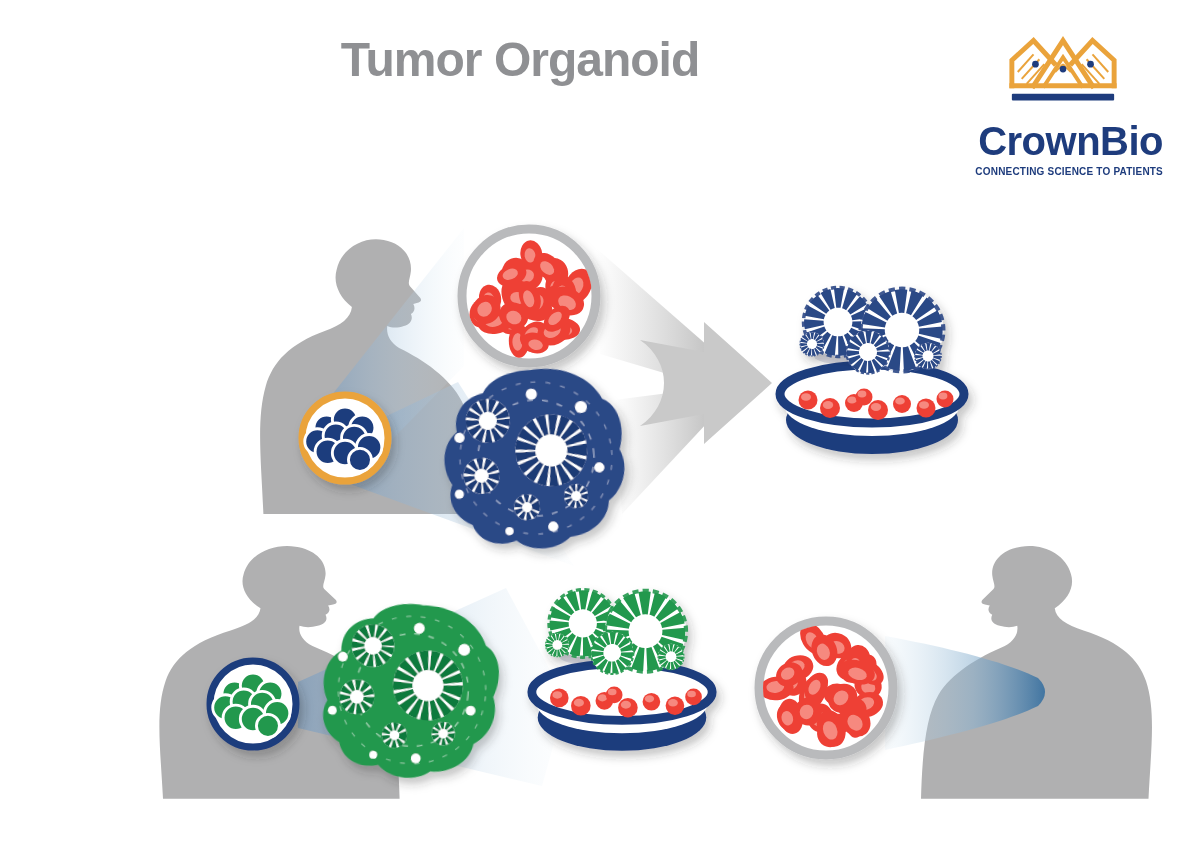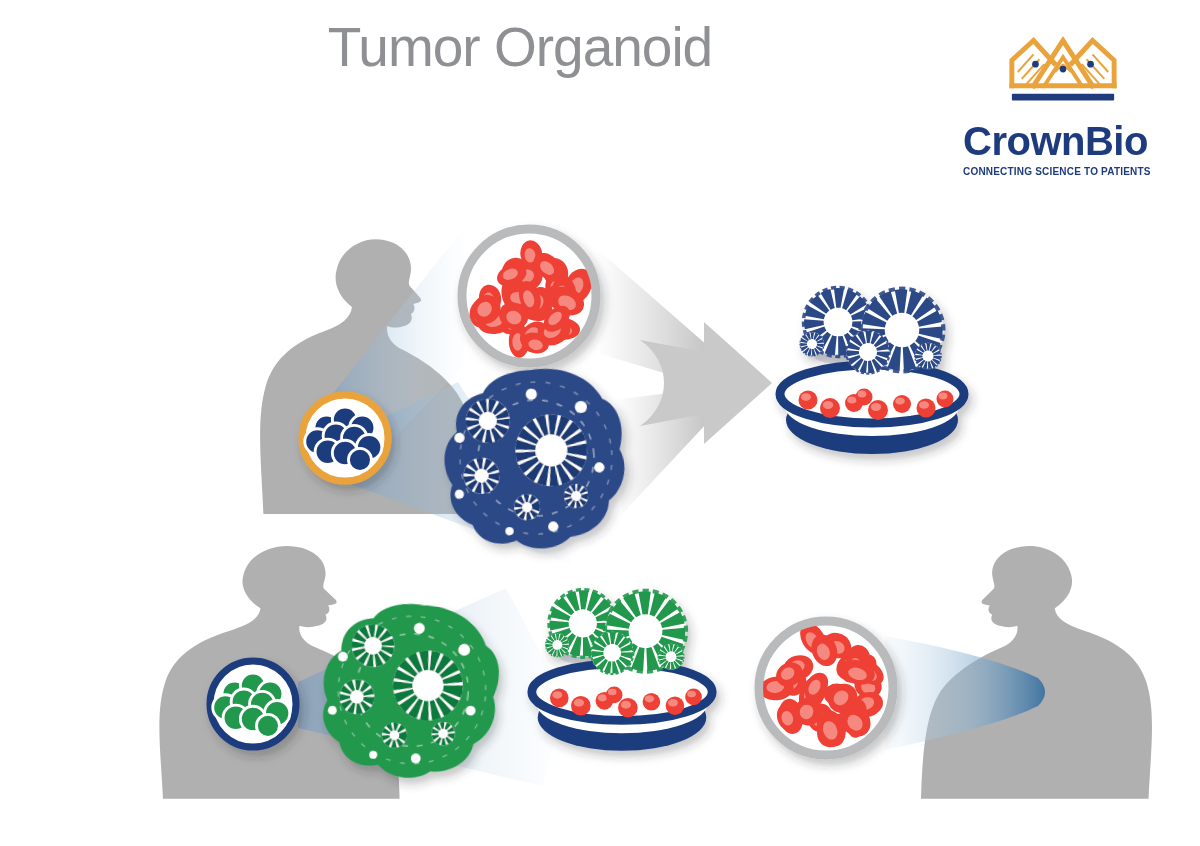--- a/index.html
+++ b/index.html
@@ -1,24 +1,24 @@
 <!DOCTYPE html>
 <html style="--navy: #1e3c7d; --navy-cell: #2c4886; --navy-ring: #1d3a74; --green: #23984e; --green-ring: #0f7a3e; --red: #ee4136; --red-light: #f6897f; --orange: #eaa33b; --gray-silhouette: #b0b0b1; --gray-title: #8f9093; --gray-ring: #b9babc; --gray-arrow: #c9c9c9; --beam-dark: #4e86b4;"><head>
 <meta charset="utf-8">
 <style>
   html,body{margin:0;padding:0;background:#fff;}
   body{width:1200px;height:846px;position:relative;overflow:hidden;
        font-family:"Liberation Sans","DejaVu Sans",sans-serif;}
   .stage{position:absolute;inset:0;background:#fff;}
 
-  .title{position:absolute;left:30px;top:16px;width:980px;text-align:center;
-         font-size:55px;line-height:1.16;font-weight:400;color:var(--gray-title);
+  .title{position:absolute;left:30px;top:32px;width:980px;text-align:center;
+         font-size:48px;line-height:1.16;font-weight:700;color:var(--gray-title);
          letter-spacing:-1px;}
 
-  .logo{position:absolute;top:26px;left:963px;width:200px;text-align:left;}
+  .logo{position:absolute;top:26px;left:963px;width:200px;text-align:right;}
   .crown{width:118px;height:94px;display:block;margin:0 auto;}
   .logo-name{font-size:40px;font-weight:700;color:var(--navy);letter-spacing:-.5px;
              line-height:1;margin-top:1px;}
   .logo-tagline{font-size:10px;font-weight:700;color:var(--navy);
                 letter-spacing:.2px;margin-top:5px;white-space:nowrap;}
 
   svg.scene{position:absolute;left:0;top:0;}
 
   .sil{fill:var(--gray-silhouette);}
   .whiteF{fill:#fff;}

